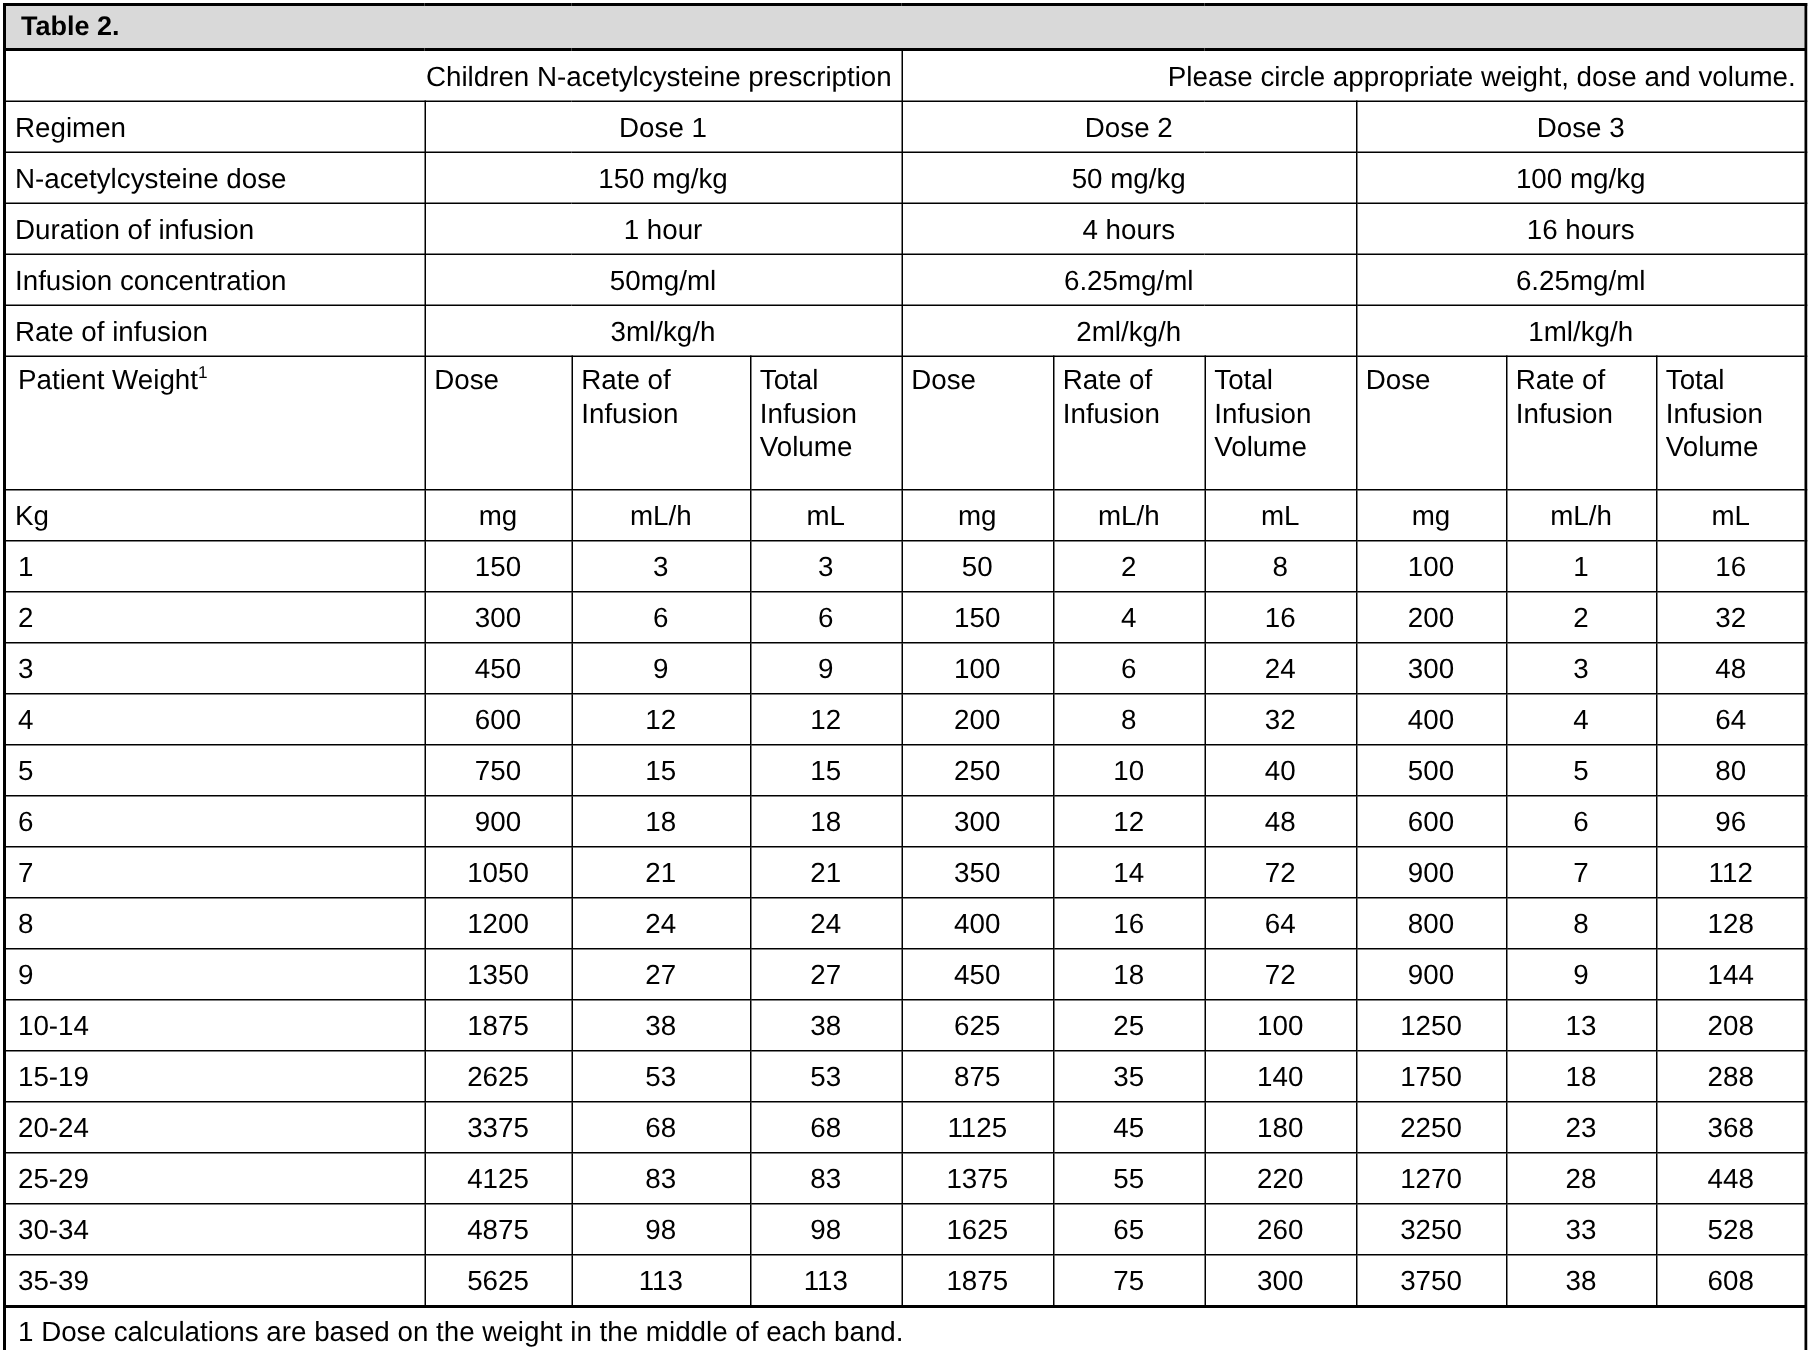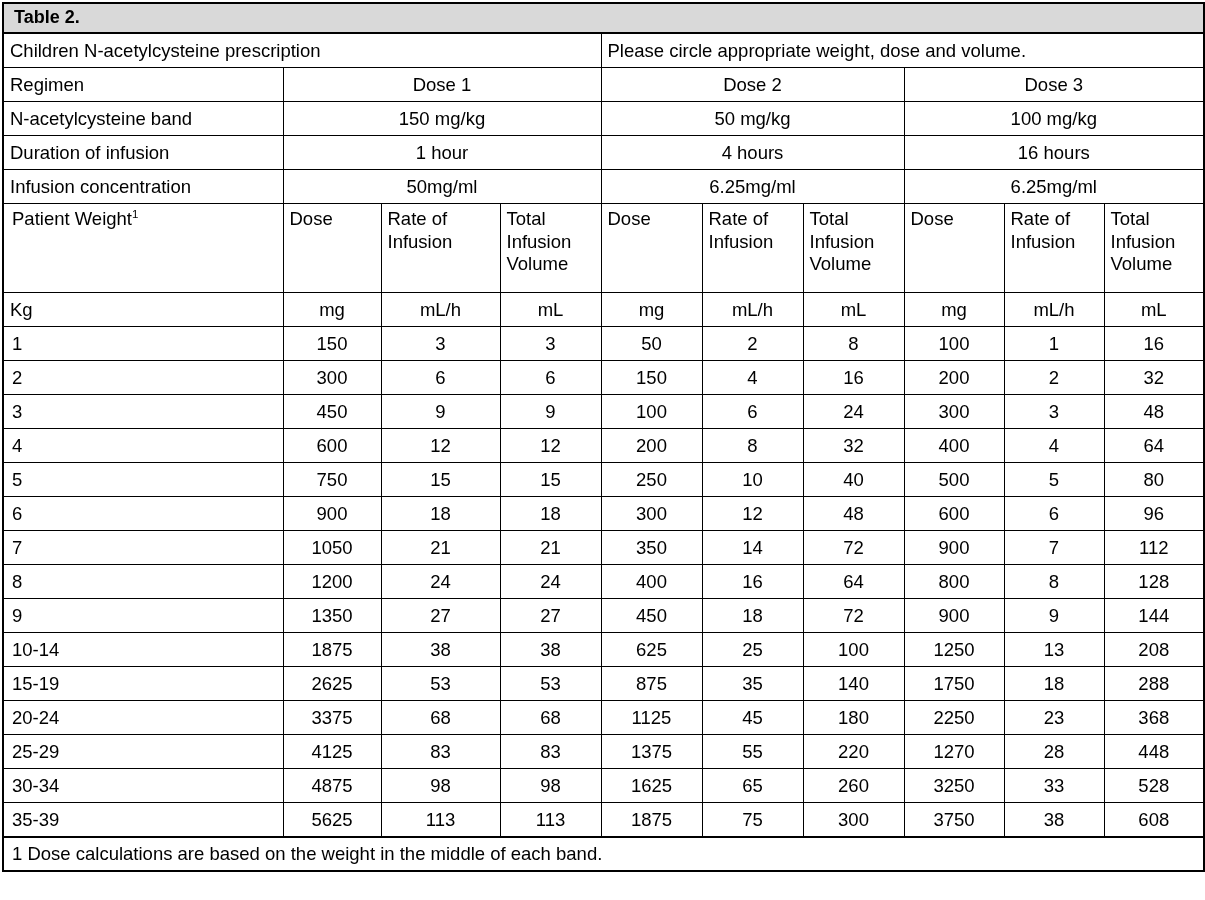--- a/index.html
+++ b/index.html
@@ -47,21 +47,21 @@
     background: #d9d9d9;
     font-weight: bold;
     font-size: 18px;
     height: 28px;
     text-align: left;
     border-bottom: 2px solid #000000;
     padding-left: 10px;
   }
 
   
-  tr.info-row td { height: 33px; }
+  tr.info-row td { height: 33px; text-align: right; }
   tr.spec-row td { height: 33px; }
 
   td.l { text-align: left; padding-left: 8px; }
   td.c { text-align: center; }
 
   
   tr.subhead-row td {
     height: 84px;
     text-align: left;
     vertical-align: top;
@@ -127,40 +127,46 @@
       </tr>
 
       <tr class="spec-row">
         <td class="l">Regimen</td>
         <td class="c" colspan="3">Dose 1</td>
         <td class="c" colspan="3">Dose 2</td>
         <td class="c" colspan="3">Dose 3</td>
       </tr>
 
       <tr class="spec-row">
-        <td class="l">N-acetylcysteine band</td>
+        <td class="l">N-acetylcysteine dose</td>
         <td class="c" colspan="3">150 mg/kg</td>
         <td class="c" colspan="3">50 mg/kg</td>
         <td class="c" colspan="3">100 mg/kg</td>
       </tr>
 
       <tr class="spec-row">
         <td class="l">Duration of infusion</td>
         <td class="c" colspan="3">1 hour</td>
         <td class="c" colspan="3">4 hours</td>
         <td class="c" colspan="3">16 hours</td>
       </tr>
 
       <tr class="spec-row">
         <td class="l">Infusion concentration</td>
         <td class="c" colspan="3">50mg/ml</td>
         <td class="c" colspan="3">6.25mg/ml</td>
         <td class="c" colspan="3">6.25mg/ml</td>
       </tr>
 
+      <tr class="spec-row">
+        <td class="l">Rate of infusion</td>
+        <td class="c" colspan="3">3ml/kg/h</td>
+        <td class="c" colspan="3">2ml/kg/h</td>
+        <td class="c" colspan="3">1ml/kg/h</td>
+      </tr>
 
       <tr class="subhead-row">
         <td class="weight-head"><span>Patient Weight</span><sup>1</sup></td>
 
         <td>Dose</td>
         <td><span>Rate of</span><br><span>Infusion</span></td>
         <td><span>Total</span><br><span>Infusion</span><br><span>Volume</span></td>
 
         <td>Dose</td>
         <td><span>Rate of</span><br><span>Infusion</span></td>

